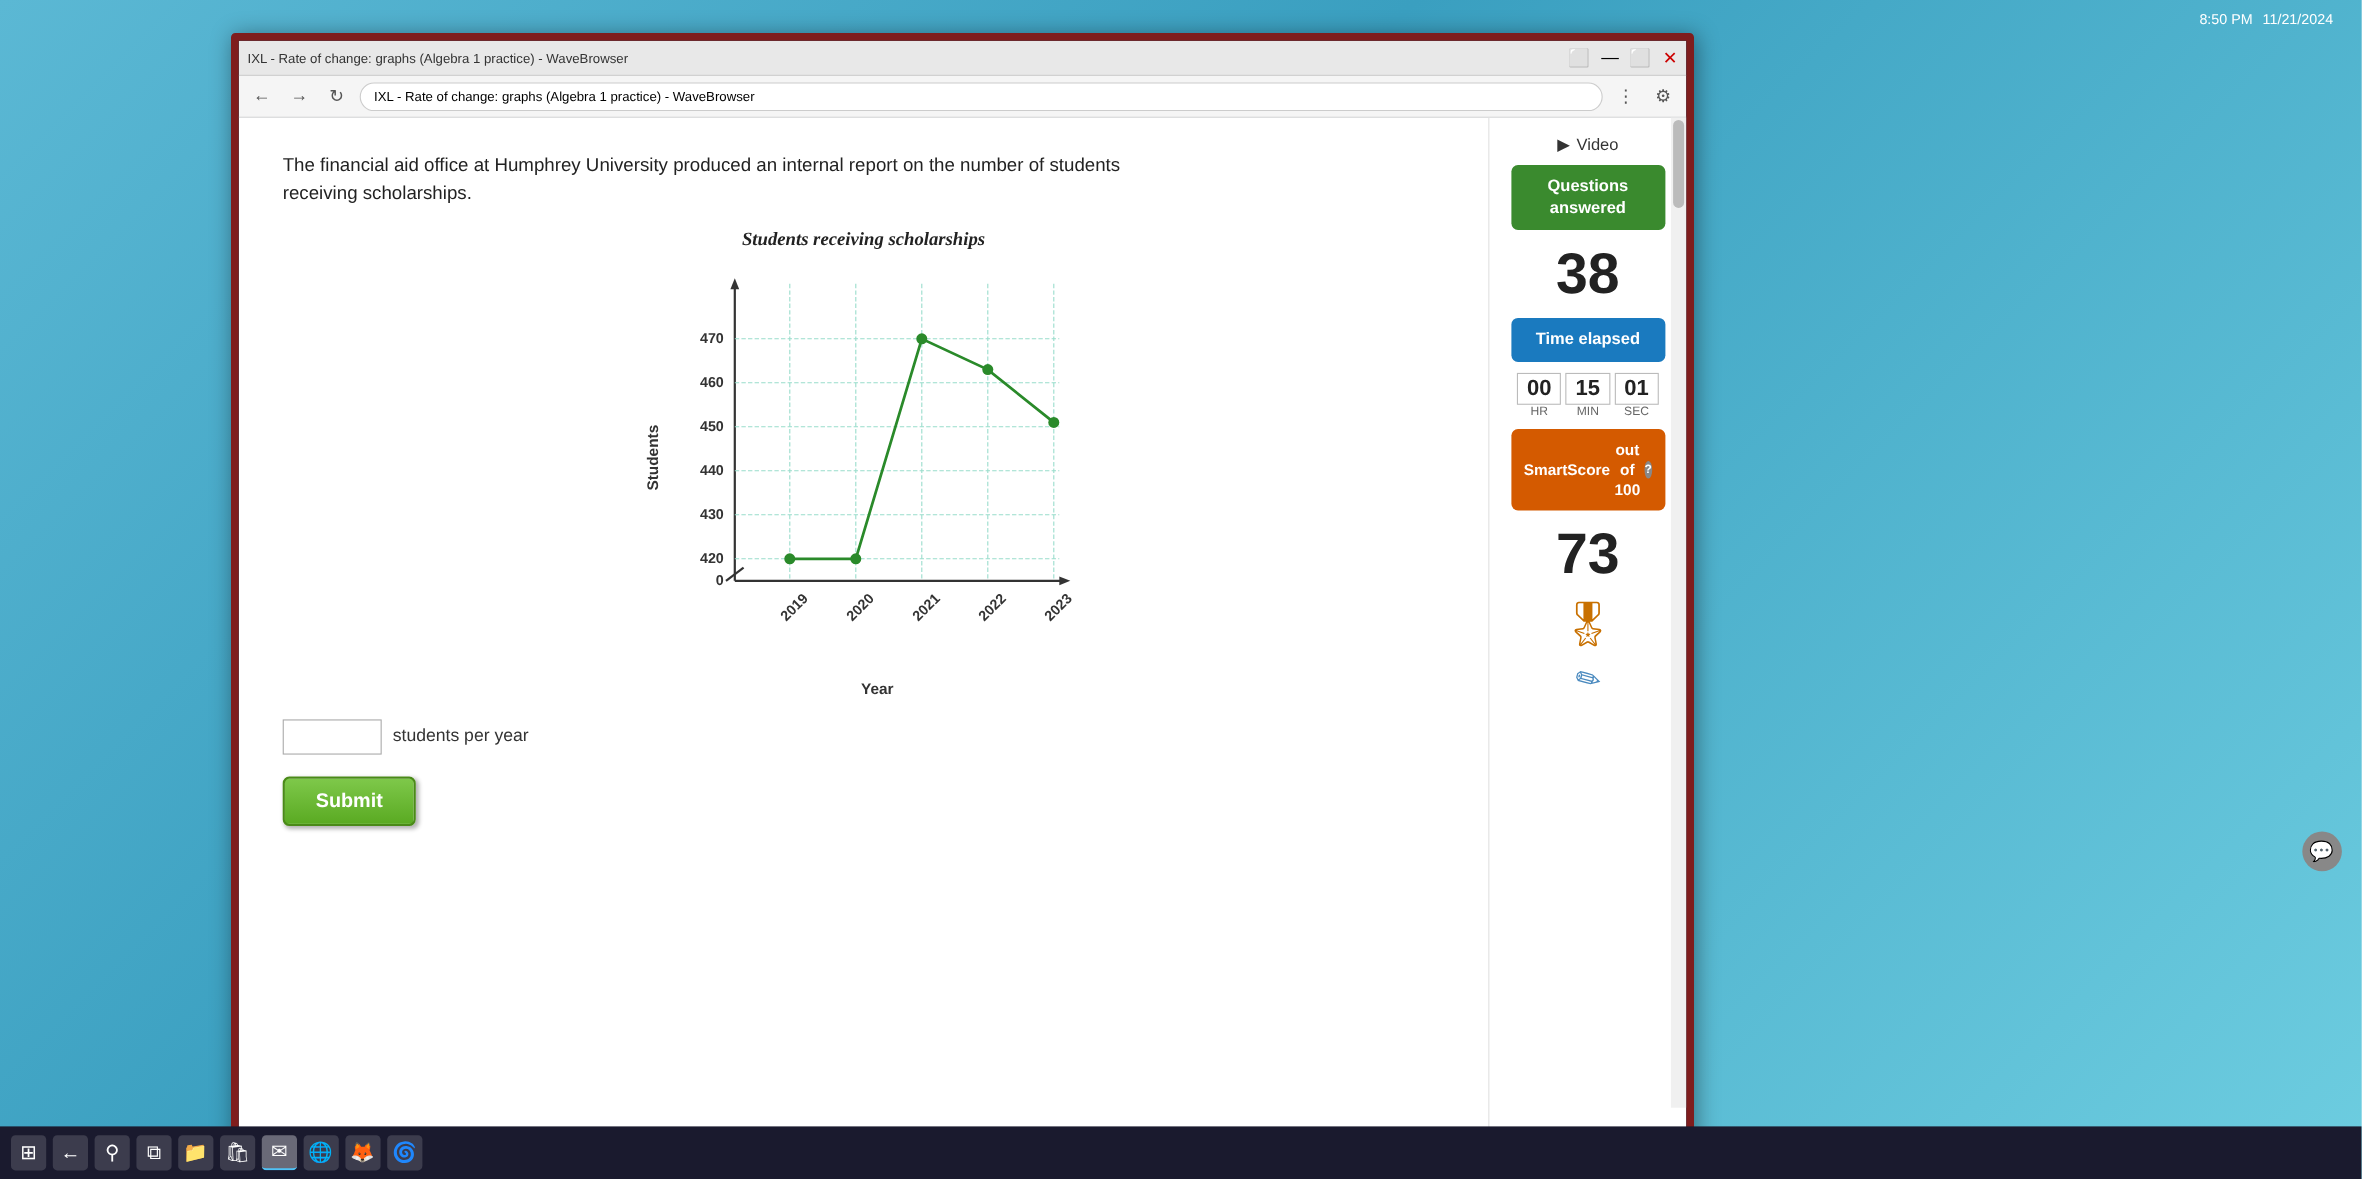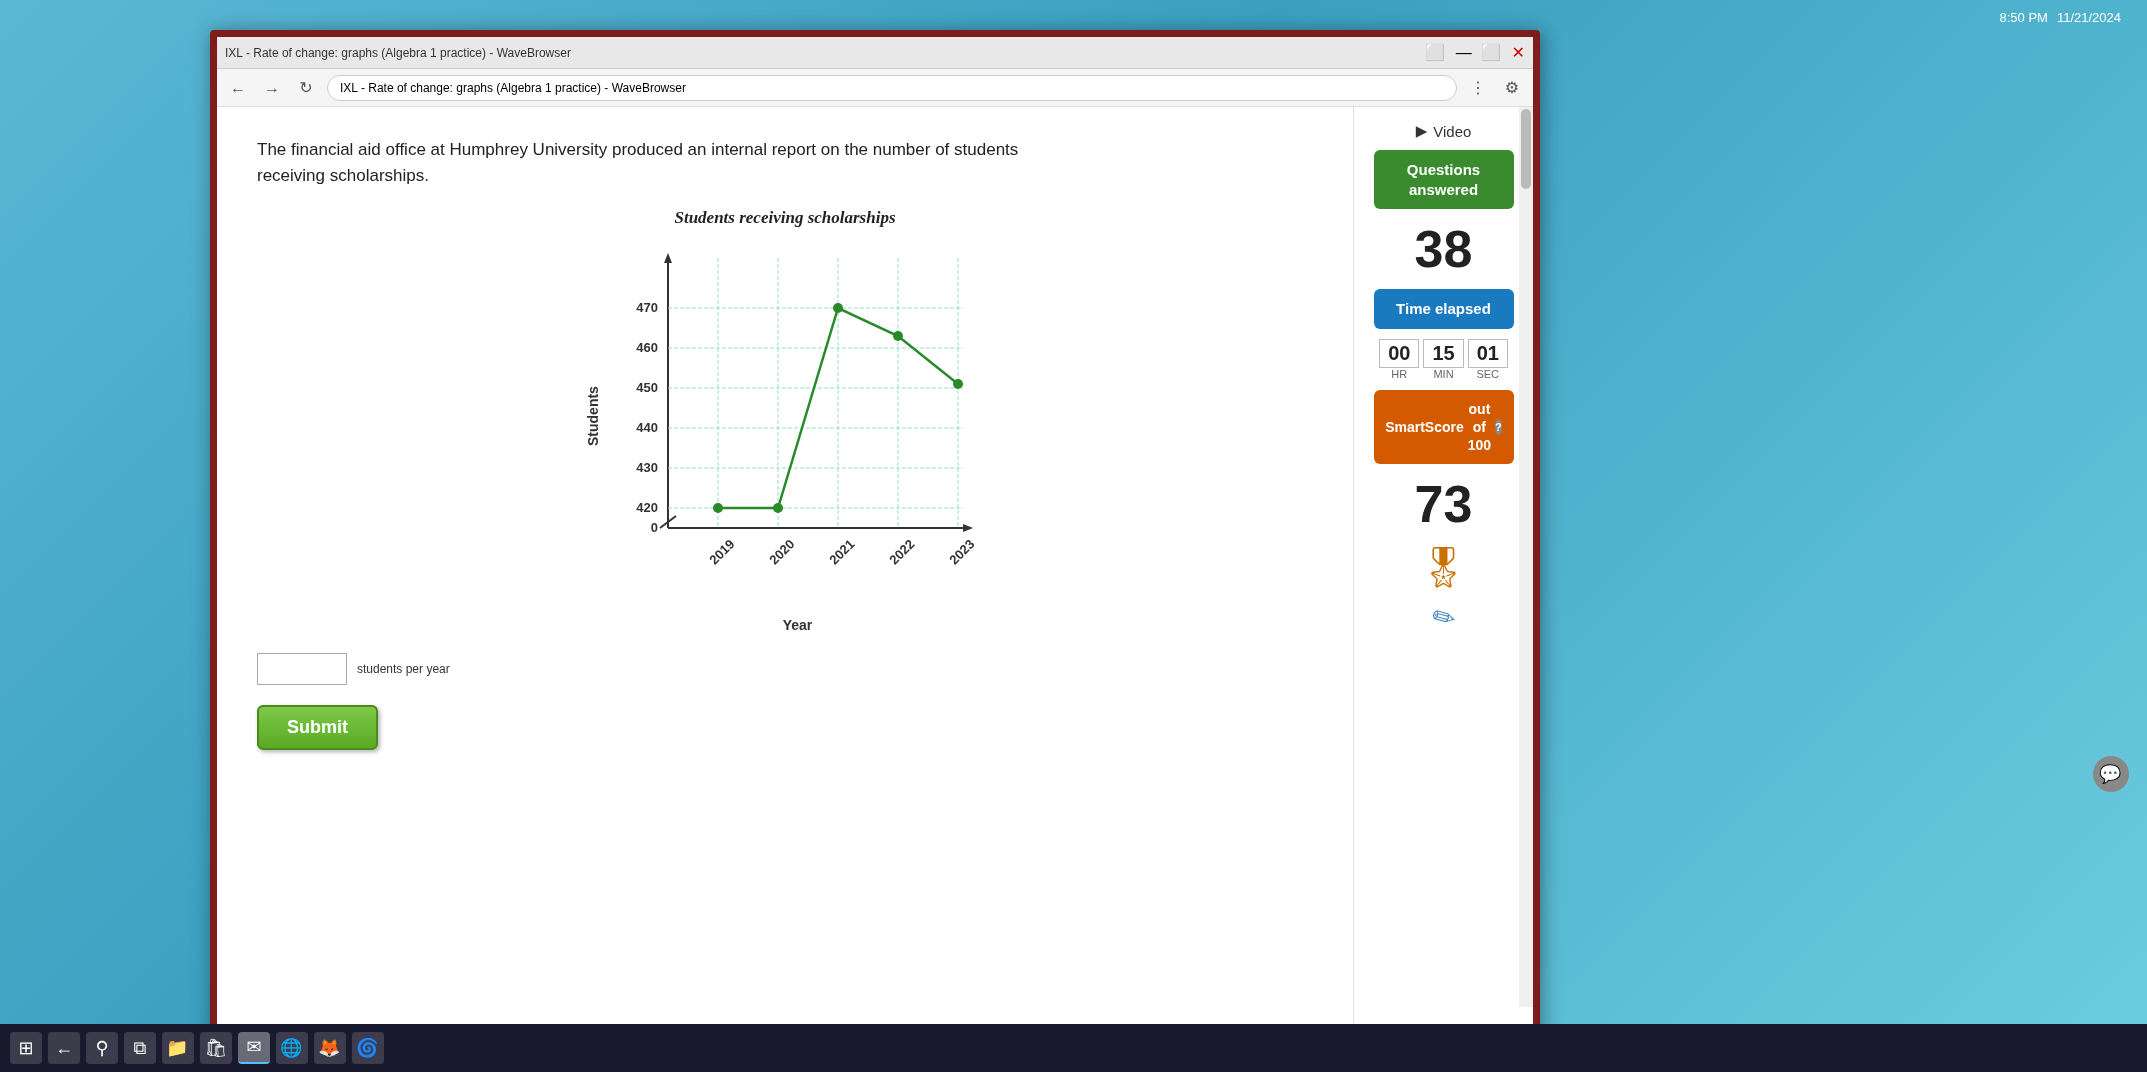--- a/index.html
+++ b/index.html
@@ -205,21 +205,21 @@
     .answer-input {
       width: 90px;
       height: 32px;
       border: 1px solid #aaa;
       padding: 0 8px;
       font-size: 15px;
       background: #fff;
     }
 
     .answer-unit {
-      font-size: 12px;
+      font-size: 16px;
       color: #333;
     }
 
     .submit-btn {
       background: linear-gradient(to bottom, #7ec84a, #5aaa22);
       color: white;
       border: 2px solid #4a8a18;
       border-radius: 6px;
       padding: 10px 28px;
       font-size: 18px;

